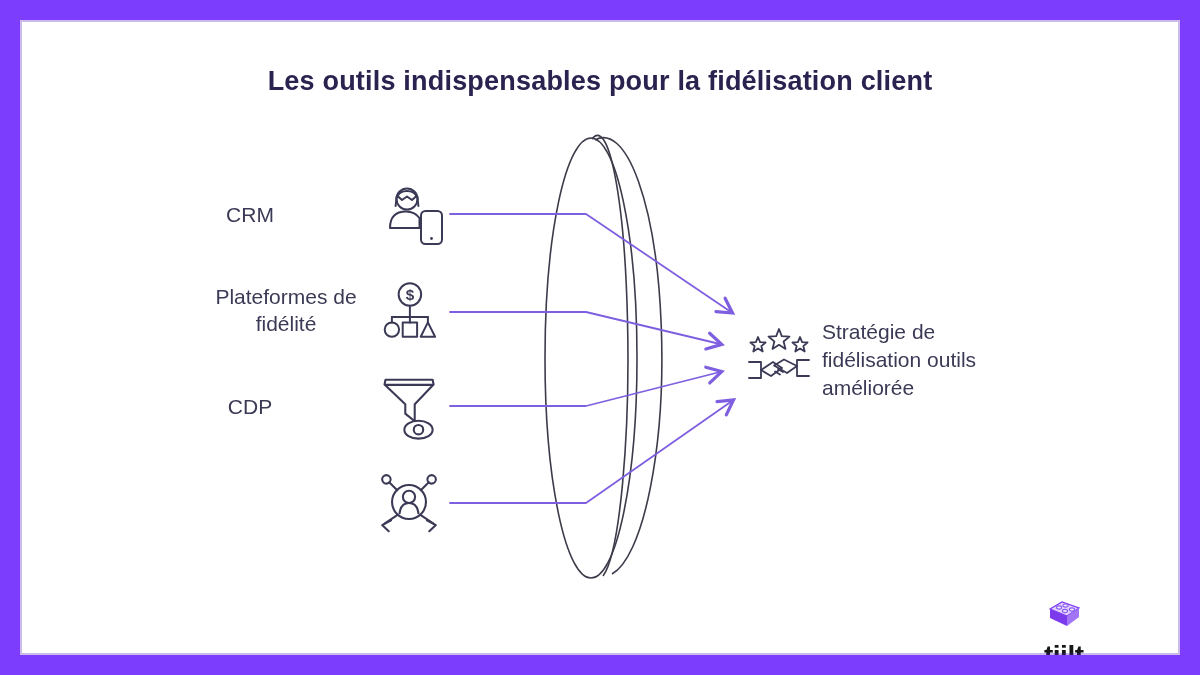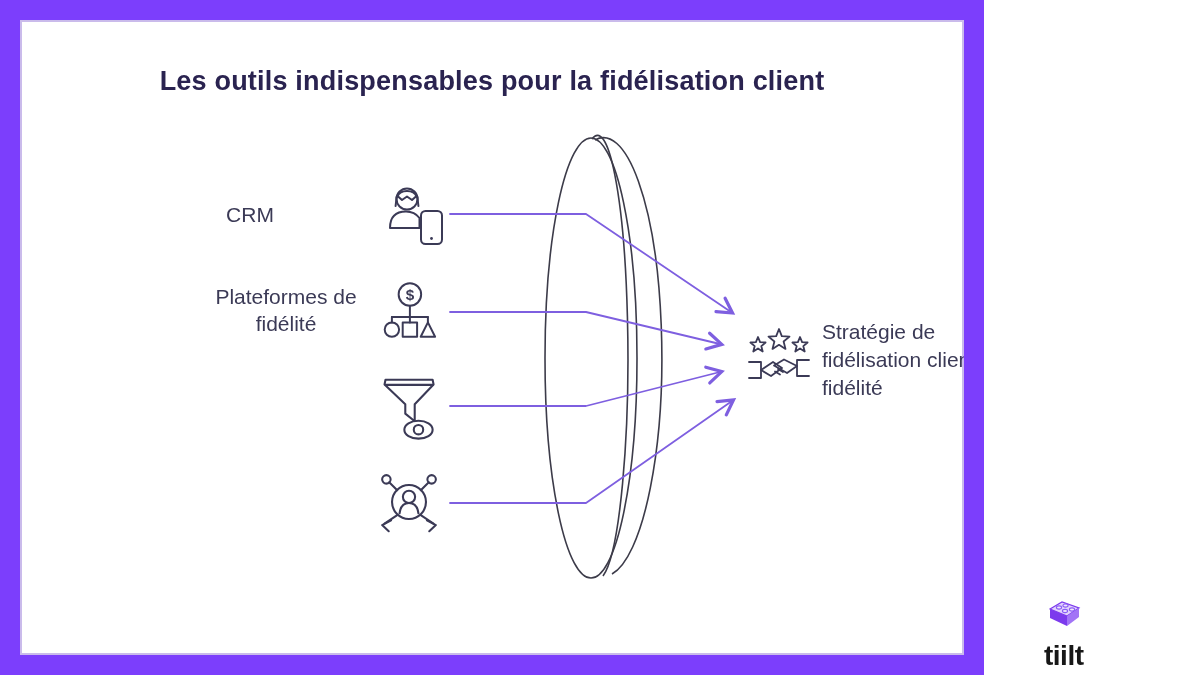--- a/index.html
+++ b/index.html
@@ -1,17 +1,17 @@
 <!DOCTYPE html>
 <html><head>
 <meta charset="utf-8">
 <style>
   html,body{margin:0;padding:0;background:#fff;}
   body{width:1200px;height:675px;overflow:hidden;font-family:"Liberation Sans",sans-serif;}
-  .page{position:relative;width:984px;height:675px;background:#ffffff;}
+  .page{position:relative;width:1200px;height:675px;background:#ffffff;}
   .border-overlay{position:absolute;inset:0;border:20px solid #7C3EFC;
     box-shadow:inset 0 0 0 2px rgba(80,30,190,.30);pointer-events:none;z-index:30;}
   .title{position:absolute;left:0;top:66px;width:100%;text-align:center;
     font-size:27px;font-weight:bold;color:#2A2350;letter-spacing:.2px;z-index:5;}
   .overlay-svg{position:absolute;left:0;top:0;width:1200px;height:675px;z-index:1;}
   .tool-label{position:absolute;text-align:center;font-size:21px;line-height:27px;
     color:#3B3A56;z-index:5;}
   .lbl-crm{left:135px;top:201px;width:230px;}
   .lbl-plat{left:206px;top:283px;width:160px;}
   .lbl-cdp{left:135px;top:393px;width:230px;}
@@ -55,20 +55,21 @@
     <g stroke="#7E5FE0" stroke-width="1.8" stroke-linecap="round" stroke-linejoin="round">
       <path d="M450,214 L586,214 L731,312" marker-end="url(#ah)"></path>
       <path d="M450,312 L586,312 L720,344" marker-end="url(#ah)"></path>
       <path d="M450,406 L586,406 L720,372" marker-end="url(#ah)"></path>
       <path d="M450,503 L586,503 L732,401" marker-end="url(#ah)"></path>
     </g>
   </svg>
 
   <div class="tool-label lbl-crm">CRM</div>
   <div class="tool-label lbl-plat">Plateformes de fidélité</div>
+  <div class="tool-label lbl-cdp">CDP</div>
 
   <div class="icon ic1">
     <svg width="70" height="62" viewBox="0 0 70 62" fill="none" stroke="#3B3A56" stroke-width="2" stroke-linecap="round" stroke-linejoin="round">
       <circle cx="29" cy="15" r="10.5"></circle>
       <path d="M19.5,12.5 C22,5 36,5 38.5,12.5"></path>
       <path d="M19.5,12 L24,16 L29,12.5 L34,16 L38.5,12"></path>
       <path d="M18.6,13 L17.6,22"></path>
       <path d="M39.4,13 L40.4,22"></path>
       <path d="M12,44 C12,32 19,27.5 28,27.5 C34,27.5 38.5,30 41.5,34 L41.5,44 L12,44"></path>
       <rect x="43" y="27" width="21" height="33" rx="4.5" fill="#ffffff"></rect>
@@ -123,21 +124,21 @@
       <path d="M54,11 L56.1,16.2 L61.6,16.5 L57.3,20.1 L58.7,25.5 L54,22.5 L49.3,25.5 L50.7,20.1 L46.4,16.5 L51.9,16.2 Z"></path>
       <path d="M3,36 L15,36 L15,52 L3,52"></path>
       <path d="M63,34 L51,34 L51,50 L63,50"></path>
       <path d="M15,44 L27,36 L36,42 L25,50 Z"></path>
       <path d="M51,40 L38,33.5 L28,39.5 L41,47 Z"></path>
       <path d="M32,43 l5,3"></path>
       <path d="M29,45.5 l5,3"></path>
     </svg>
   </div>
 
-  <div class="result-label">Stratégie de fidélisation client fidélité</div>
+  <div class="result-label">Stratégie de fidélisation outils améliorée</div>
 
   <div class="logo">
     <span>
       <svg width="36" height="32" viewBox="0 0 36 32" fill="none">
         <path d="M4,12 L16,5 L33,11 L21,19 Z" fill="#E2D3FC" stroke="#7C3AED" stroke-width="1.2"></path>
         <path d="M4,12 L21,19 L21,29 L4,21 Z" fill="#7C3AED"></path>
         <path d="M21,19 L33,11 L33,20 L21,29 Z" fill="#A274F6"></path>
         <ellipse cx="13" cy="10.5" rx="2.6" ry="1.6" stroke="#8B5CF6" stroke-width="1.1" fill="#EFE6FD"></ellipse>
         <ellipse cx="19.5" cy="8.5" rx="2.6" ry="1.6" stroke="#8B5CF6" stroke-width="1.1" fill="#EFE6FD"></ellipse>
         <ellipse cx="26" cy="12.5" rx="2.6" ry="1.6" stroke="#8B5CF6" stroke-width="1.1" fill="#EFE6FD"></ellipse>

